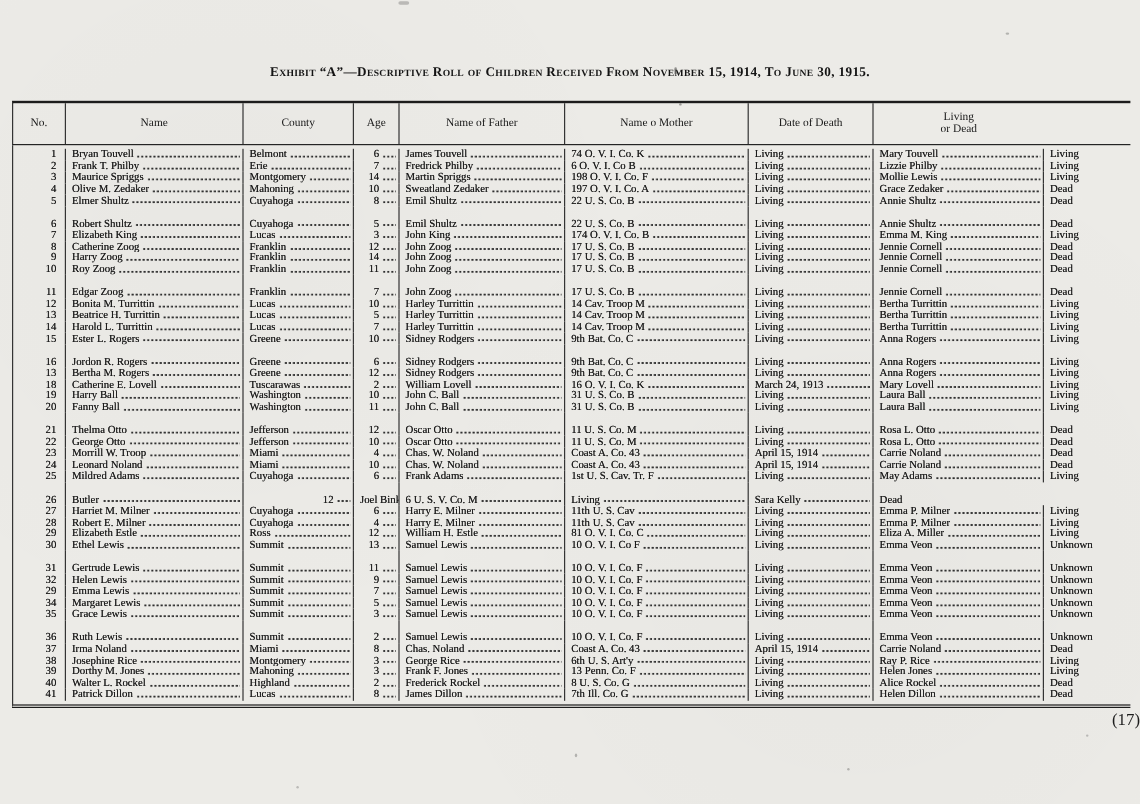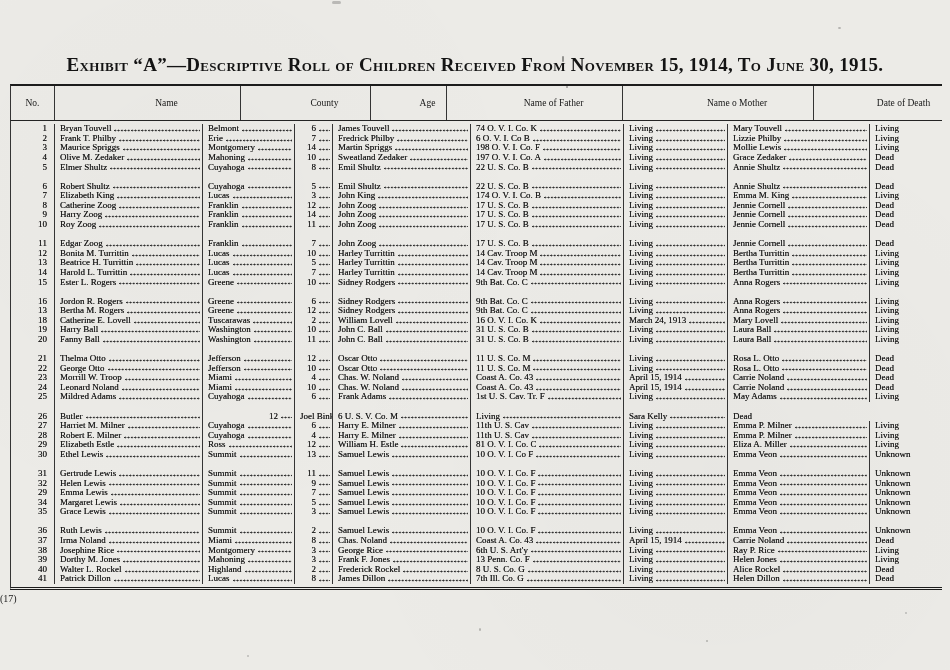--- a/index.html
+++ b/index.html
@@ -8,35 +8,34 @@
     position:relative;width:950px;height:670px;
     background:
       radial-gradient(circle at 20% 30%, rgba(0,0,0,0.015), transparent 40%),
       radial-gradient(circle at 75% 70%, rgba(0,0,0,0.02), transparent 45%),
       #ecebe7;
     font-family:"Liberation Serif","DejaVu Serif",serif;
     color:#1b1b1b;
   }
   .title{
     position:absolute;top:54px;left:0;width:100%;
-    text-align:center;font-size:19px;font-weight:bold;
+    text-align:center;font-size:11px;font-weight:bold;
     font-variant:small-caps;letter-spacing:0.3px;
     color:#141414;
   }
   .tablewrap{position:absolute;left:10px;top:84px;width:932px;}
   .thead,.tr{
     display:grid;
     grid-template-columns:44px 148px 92px 38px 138px 153px 104px 142px 73px;
   }
   .thead{
     border-top:2px solid #1c1c1c;
     border-bottom:1.5px solid #242424;
     border-left:1px solid #343434;
     height:34px;
-    gap:38px;
   }
   .th{
     display:flex;align-items:center;justify-content:center;
     text-align:center;font-size:9.5px;line-height:10.5px;
     white-space:pre-line;border-right:1px solid #343434;
     color:#171717;
   }
   .th:last-child{border-right:none;}
   .tbody{
     border-left:1px solid #343434;
@@ -59,21 +58,21 @@
   .col-age .dots{flex:0 0 11px;}
   .txt{flex:0 0 auto;}
   .dots{
     flex:1 1 auto;min-width:5px;height:3px;align-self:flex-end;
     margin:0 2px 1.6px 3px;
     background-image:radial-gradient(circle at 1.2px 1.5px,#303030 0.8px,rgba(0,0,0,0) 1.15px);
     background-size:3.4px 3px;background-repeat:repeat-x;background-position:left bottom;
   }
   .pagenum{
     position:absolute;top:593px;left:0;width:100%;
-    text-align:left;font-size:10px;color:#1d1d1d;
+    text-align:right;font-size:14px;color:#1d1d1d;
   }
   .speck{position:absolute;background:#4a4a48;border-radius:50%;}
 </style>
 </head>
 <body>
 
 <div class="page">
 
   <div class="title">Exhibit “A”—Descriptive Roll of Children Received From November 15, 1914, To June 30, 1915.</div>
 

